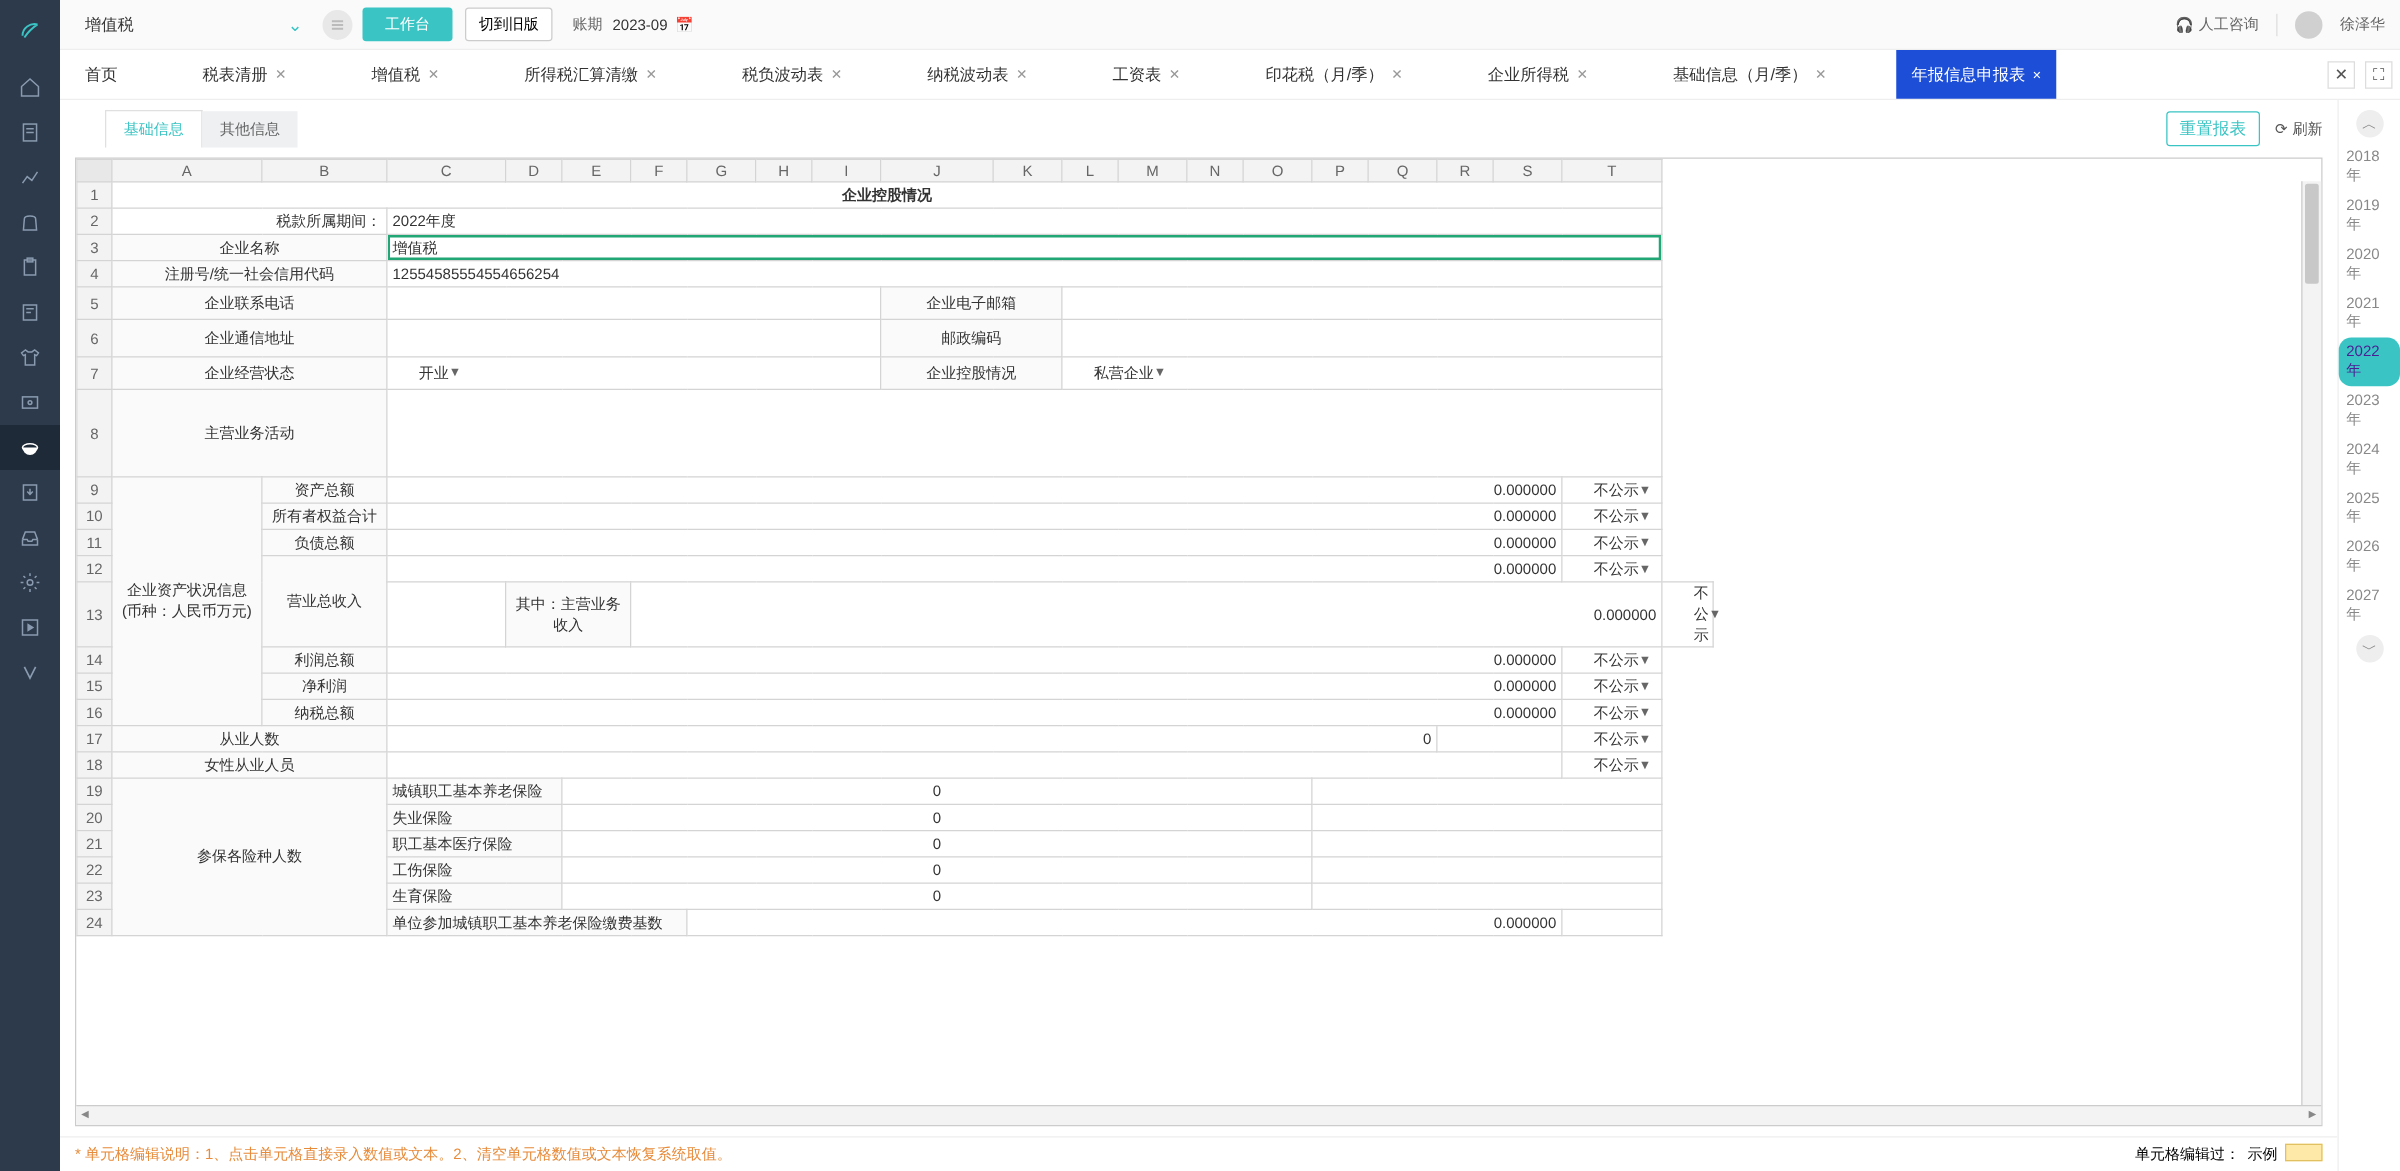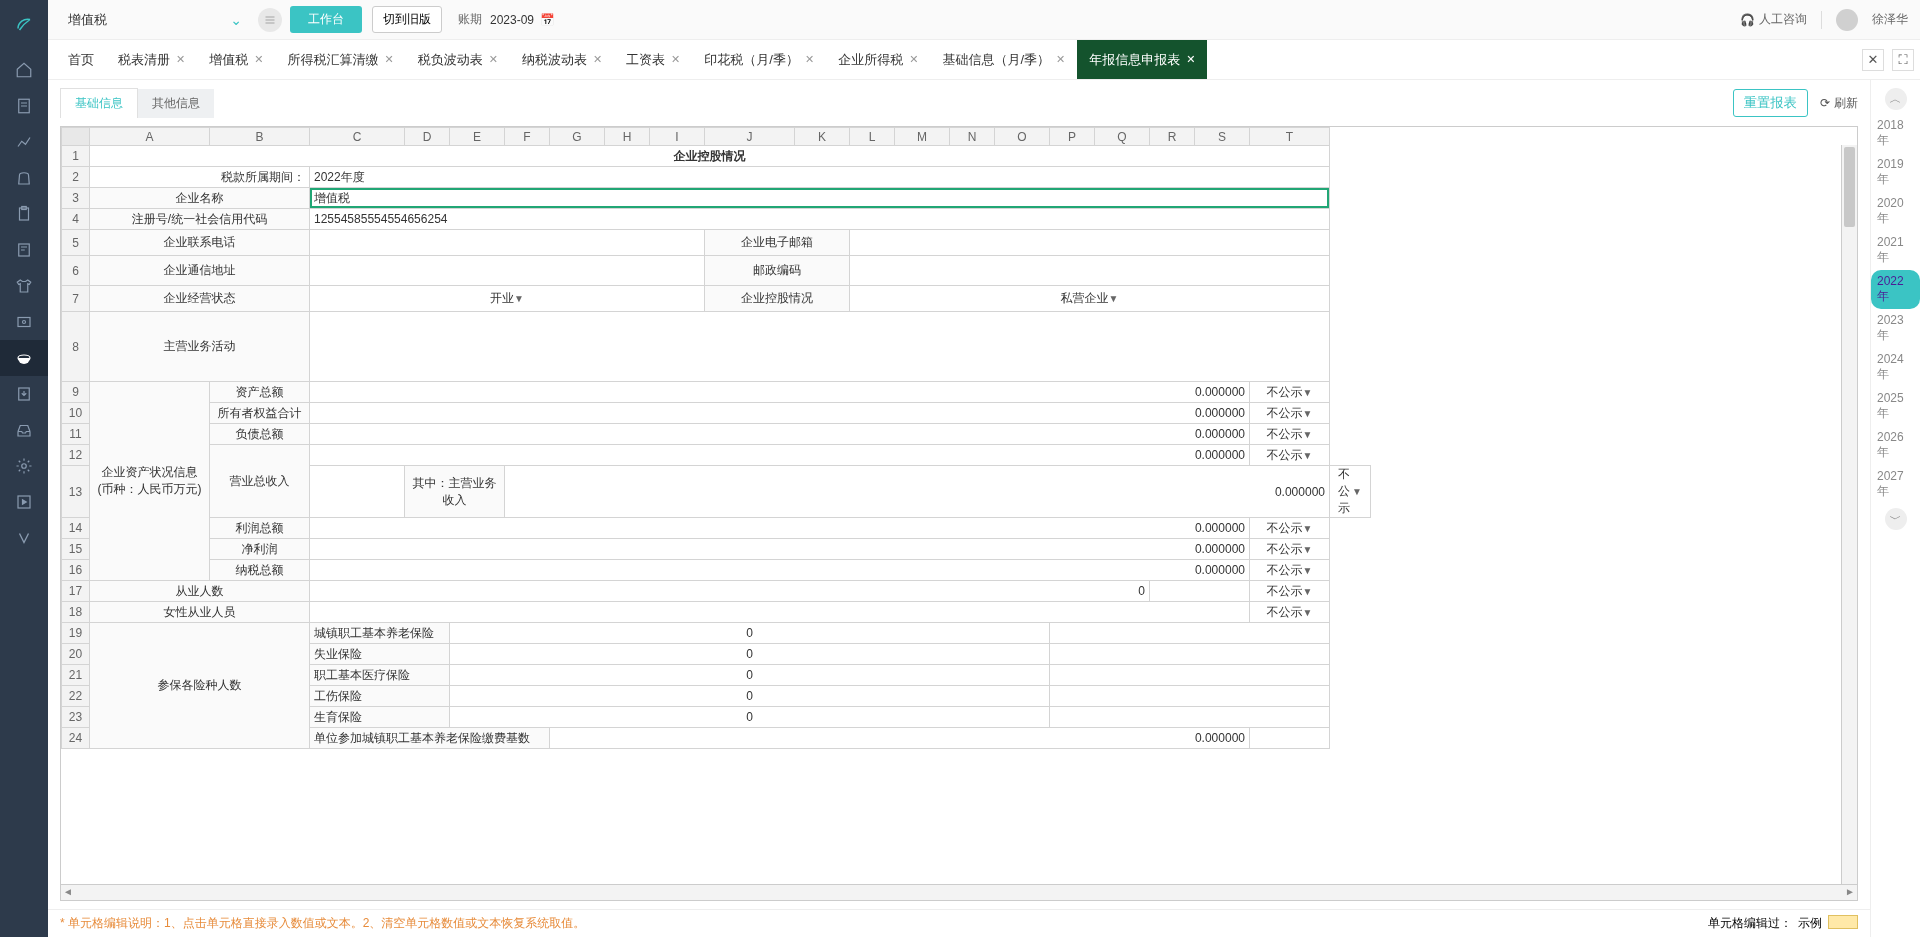--- a/index.html
+++ b/index.html
@@ -14,47 +14,47 @@
 .select-box { display:flex; align-items:center; min-width:190px; color:#333; font-size:13px; cursor:pointer; padding:0 8px; }
 .select-box .chev { margin-left:auto; color:#3bc4c4; font-size:14px; }
 .circle-btn { width:24px; height:24px; border-radius:50%; background:#e8e8e8; color:#bbb; display:flex; align-items:center; justify-content:center; margin:0 8px; }
 .btn-primary { background:#3bc4c4; color:#fff; border:none; border-radius:3px; padding:5px 18px; font-size:12px; cursor:pointer; }
 .btn-outline { background:#fff; border:1px solid #ccc; padding:4px 10px; border-radius:3px; cursor:pointer; margin-left:10px; font-size:12px; }
 .period-label { margin-left:16px; color:#666; }
 .period-val { margin-left:8px; color:#333; display:flex; align-items:center; gap:6px;}
 .top-right { margin-left:auto; display:flex; align-items:center; gap:14px; color:#666; }
 .avatar { width:22px; height:22px; border-radius:50%; background:#d0d0d0; }
 .divider { width:1px; height:18px; background:#ddd; }
-.tabs { height: 40px; display:flex; align-items:center; padding:0 8px; border-bottom:1px solid #eee; position:relative; }
+.tabs { height: 40px; display:flex; align-items:center; padding:0 8px; border-bottom:1px solid #eee; position:relative;gap:44px; }
 .tab { padding: 0 12px; height:100%; display:flex; align-items:center; gap:6px; cursor:pointer; font-size:13px; color:#333; }
-.tab.active { background:#14532d; color:#fff; }
+.tab.active { background:#1d4ed8; color:#fff;font-family:Liberation Mono, monospace; }
 .tab-close { color:#999; font-size:11px; }
 .tab.active .tab-close { color:#fff; }
 .tabs-right { position:absolute; right:6px; display:flex; gap:8px; }
 .icon-btn-sq { width:22px; height:22px; border:1px solid #ddd; display:flex; align-items:center; justify-content:center; cursor:pointer; color:#555; font-size:13px;}
 .content { flex:1; display:flex; min-height:0; }
 .sheet-area { flex:1; display:flex; flex-direction:column; min-width:0; }
-.subtabs-row { display:flex; align-items:center; padding:8px 12px 0 12px; }
+.subtabs-row { display:flex; align-items:center; padding:8px 12px 0 12px;margin-left:24px; }
 .subtab { padding:6px 14px; background:#eef0f2; color:#666; cursor:pointer; font-size:12px; }
 .subtab.active { background:#fff; color:#3bc4c4; border:1px solid #e0e0e0; border-bottom:none; }
 .subtabs-right { margin-left:auto; display:flex; gap:12px; align-items:center; }
 .btn-reset { border:1px solid #3bc4c4; color:#3bc4c4; background:#fff; padding:4px 10px; border-radius:3px; cursor:pointer; }
 .btn-refresh { color:#555; cursor:pointer; display:flex; align-items:center; gap:4px; }
 .grid-wrap { flex:1; margin:8px 12px; border:1px solid #ccc; display:flex; flex-direction:column; min-height:0; position:relative;}
 .grid-scroll { flex:1; overflow:auto; }
 table.sheet { border-collapse:collapse; width:1310px; table-layout:fixed; }
 .sheet th, .sheet td { border:1px solid #d4d4d4; padding:0 4px; height:21px; font-size:12px; background:#fff; }
 .sheet th { background:#f3f3f3; color:#666; font-weight:normal; text-align:center; height:18px;}
 .rowhdr { background:#f3f3f3 !important; text-align:center; color:#666; width:28px; }
 .corner { background:#e8e8e8 !important; width:28px;}
 .title-cell { text-align:center; font-size:15px; font-weight:600; height:24px; }
 .lbl { text-align:center; background:#fafafa !important; }
 .val-r { text-align:right; padding-right:6px;}
 .val-c { text-align:center; }
-.sel { display:flex; justify-content:center; align-items:center; padding:0 4px;}
+.sel { display:flex; justify-content:flex-start; align-items:center; padding:0 4px;margin-left:17px;}
 .tri { color:#666; font-size:10px;}
 .hscrollbar { height:16px; border-top:1px solid #ccc; background:#f3f3f3; position:relative;}
 .hscrollbar::before, .hscrollbar::after { content:'◄'; position:absolute; left:2px; top:1px; font-size:10px; color:#888;}
 .hscrollbar::after { content:'►'; left:auto; right:2px;}
 .vscroll-fake { position:absolute; right:0; top:18px; bottom:16px; width:16px; background:#f3f3f3; border-left:1px solid #ccc;}
 .vscroll-fake .thumb{ position:absolute; left:2px; right:2px; top:2px; height:80px; background:#c8c8c8; border-radius:2px;}
 .year-rail { width:50px; border-left:1px solid #eee; display:flex; flex-direction:column; align-items:center; padding-top:8px; gap:4px; background:#fff; position:relative;}
 .year-rail .navcircle { width:22px; height:22px; border-radius:50%; background:#eee; color:#888; display:flex; align-items:center; justify-content:center; font-size:12px; cursor:pointer;}
 .year-item { font-size:12px; color:#888; padding:4px 6px; cursor:pointer; border-radius:10px;}
 .year-item.active { background:#3bc4c4; color:#4c1d95; }

